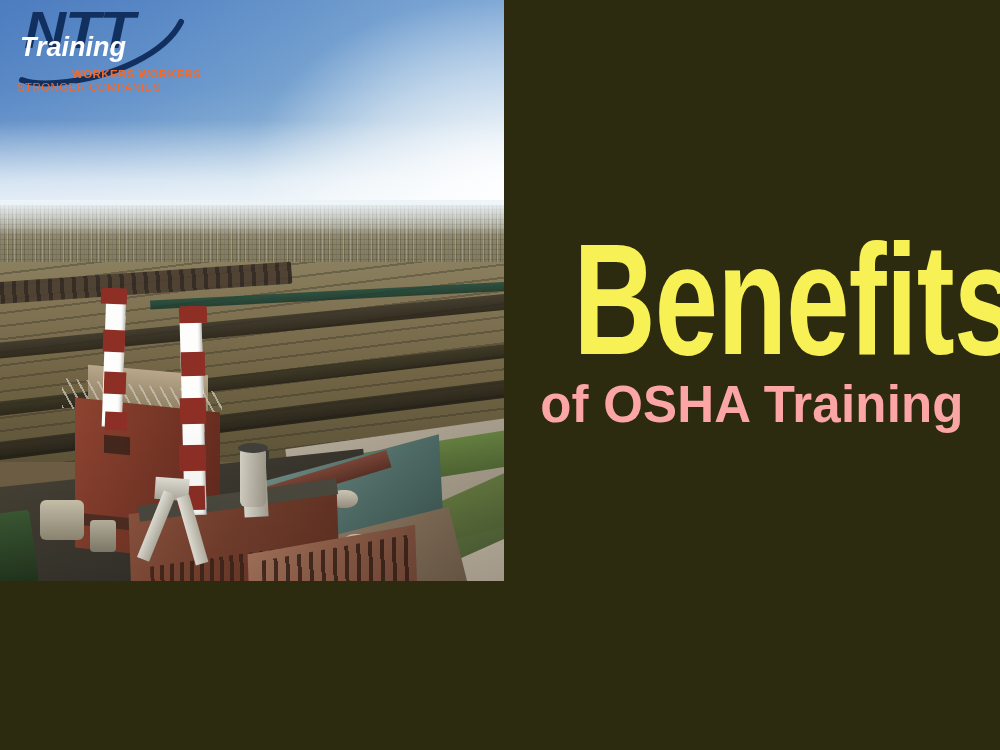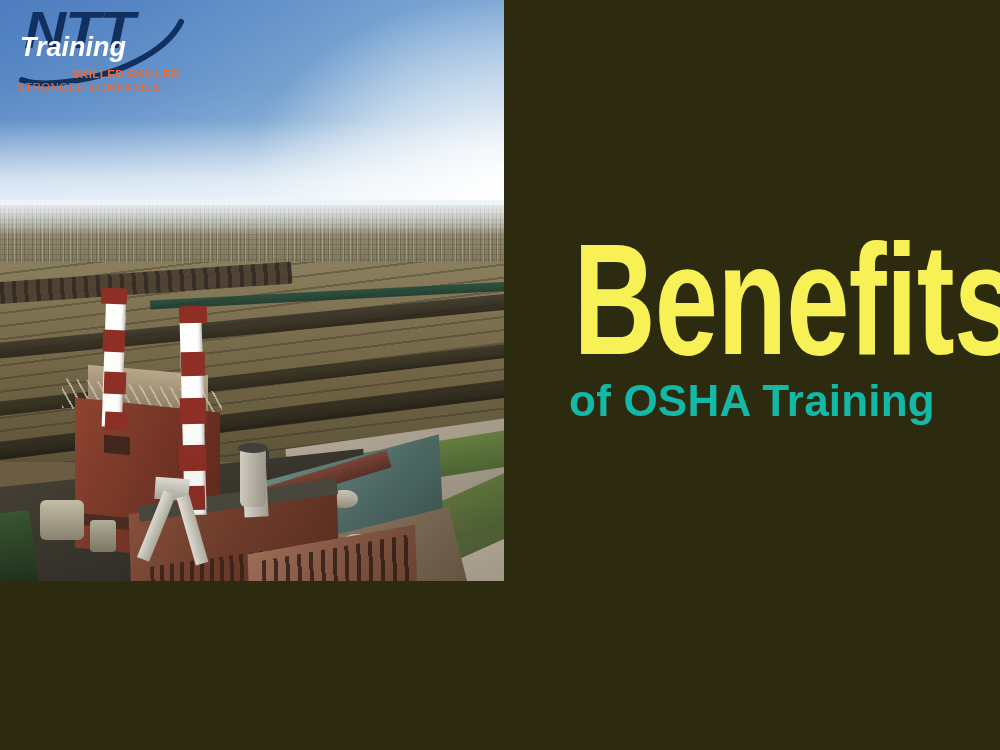--- a/index.html
+++ b/index.html
@@ -387,26 +387,26 @@
     font-weight:bold;
     line-height:.78;
     letter-spacing:-1px;
     transform:scaleX(.72);
     transform-origin:center top;
     color:#f7f156;
     white-space:nowrap;
   }
   .t-sub{
     font-family:"Liberation Sans", sans-serif;
-    font-size:44px;
+    font-size:51px;
     font-weight:bold;
     letter-spacing:.2px;
     line-height:1;
     margin-top:18px;
-    color:#14b8a6;
+    color:#fca5a5;
     white-space:nowrap;
   }
 
   
   .band-yellow{
     position:absolute;
     left:0; top:672px;
     width:1000px; height:38px;
     background:#f9f24c;
   }
@@ -497,21 +497,21 @@
 
       <div class="photo-shade"></div>
     </div>
 
     <div class="logo">
       <svg class="logo-swoosh" viewBox="0 0 172 84" aria-hidden="true">
         <path d="M165 14 C150 44, 100 70, 40 75 C26 76, 14 75, 6 72" fill="none" stroke="#12305f" stroke-width="6" stroke-linecap="round"></path>
       </svg>
       <div class="logo-ntt">NTT</div>
       <div class="logo-training">Training</div>
-      <div class="logo-tag1">SKILLED SKILLED</div>
+      <div class="logo-tag1">WORKERS WORKERS</div>
       <div class="logo-tag2">STRONGER COMPANIES</div>
     </div>
   </div>
 
   <div class="panel">
     <div class="title-block">
       <div class="t-benefits">Benefits</div>
       <div class="t-sub">of OSHA Training</div>
     </div>
   </div>

